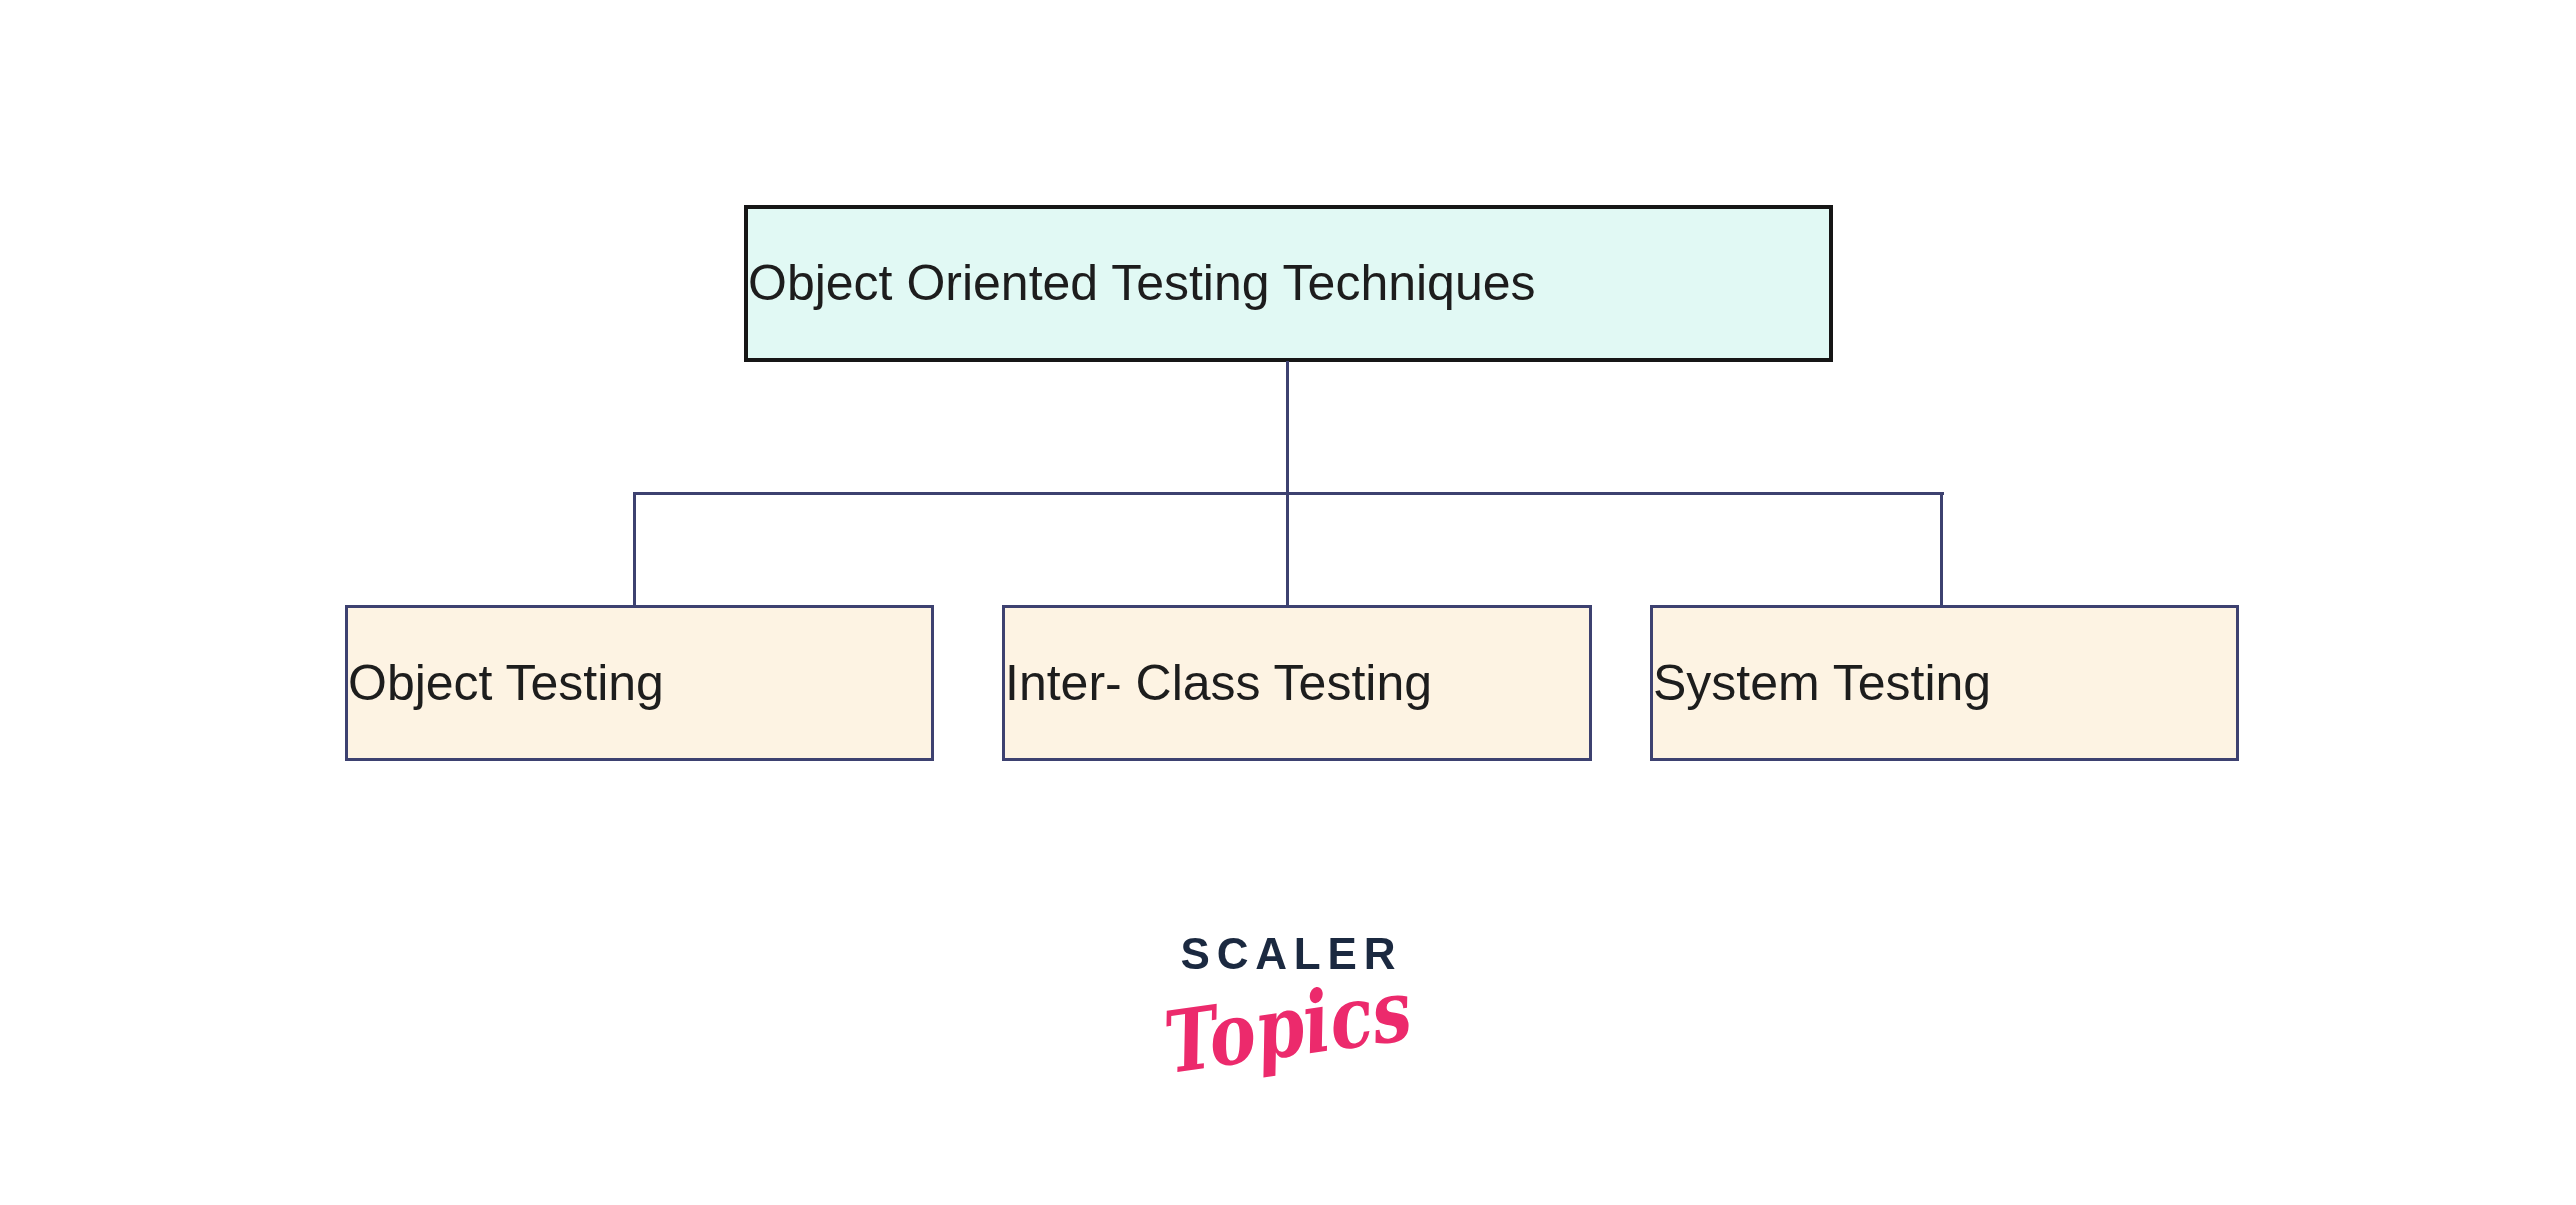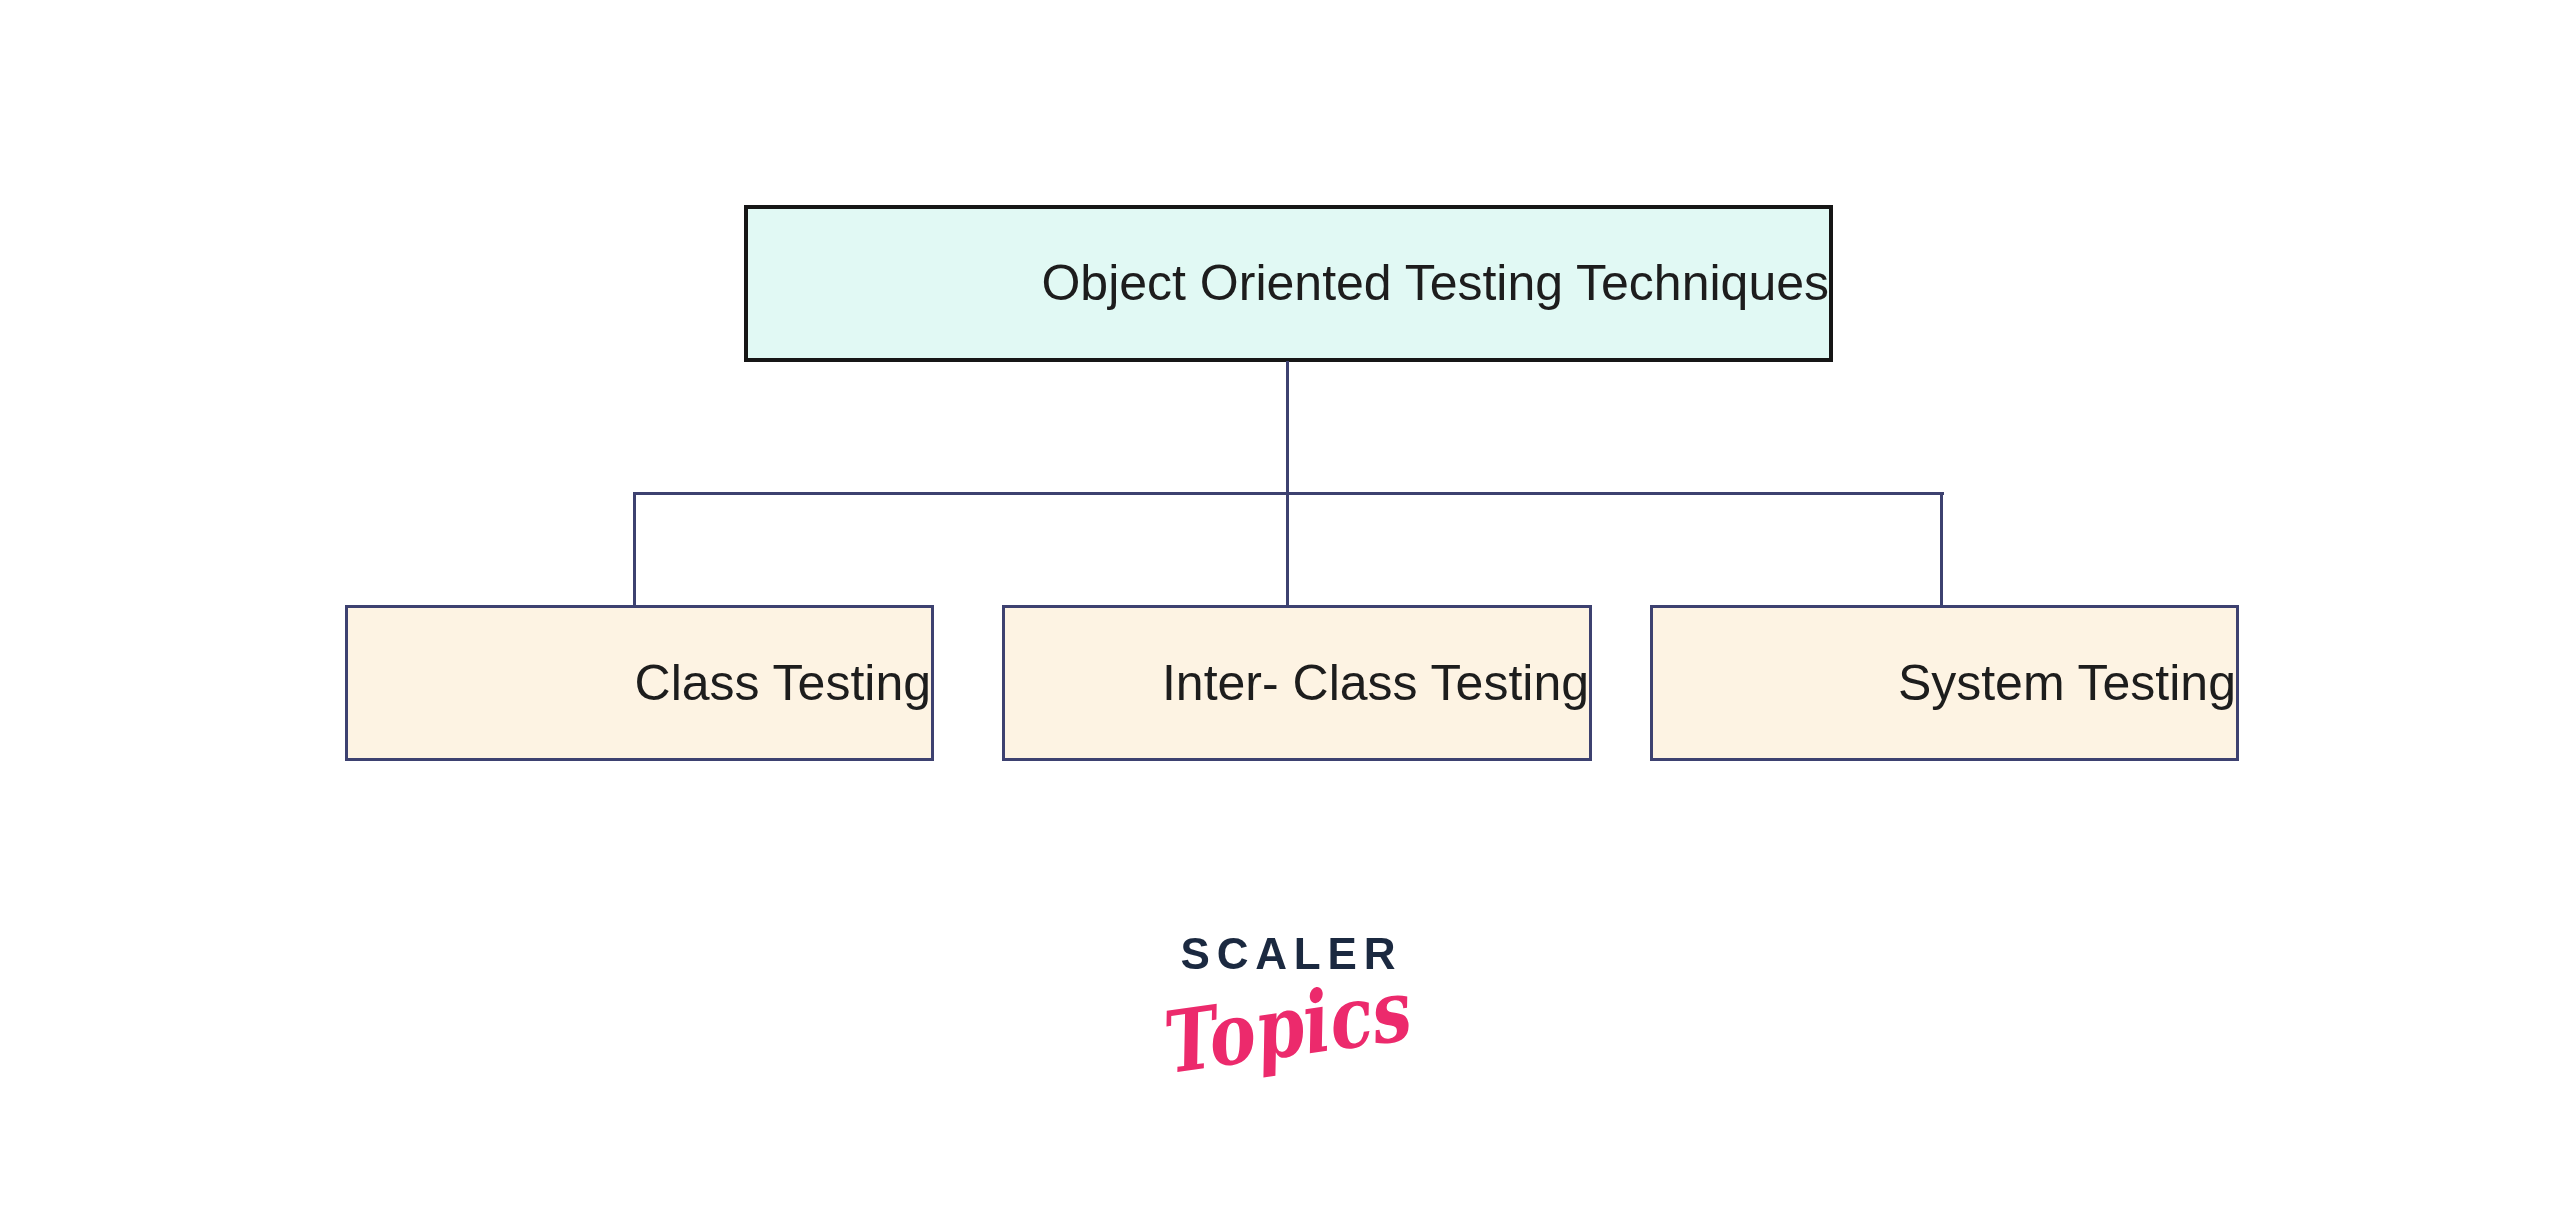--- a/index.html
+++ b/index.html
@@ -13,21 +13,21 @@
     --brand-navy:#1b2940;
     --brand-pink:#ec2a6c;
   }
   *{margin:0;padding:0;box-sizing:border-box;}
   html,body{width:2576px;height:1205px;background:var(--canvas-bg);
     font-family:"Liberation Sans",sans-serif;overflow:hidden;}
   .stage{position:relative;width:2576px;height:1205px;background:var(--canvas-bg);}
 
   .node{
     position:absolute;
-    display:flex;align-items:center;justify-content:flex-end;
+    display:flex;align-items:center;justify-content:flex-start;
     font-size:50px;color:var(--box-text);
     text-align:center;line-height:1.1;
   }
   .node.root{
     left:744px;top:205px;width:1089px;height:157px;
     background:var(--root-fill);
     border:4.5px solid var(--root-border);
   }
   .node.child{
     background:var(--child-fill);
@@ -76,21 +76,21 @@
     <span>Object Oriented Testing Techniques</span>
   </div>
 
   <div class="line v trunk"></div>
   <div class="line h rail"></div>
   <div class="line v drop-left"></div>
   <div class="line v drop-mid"></div>
   <div class="line v drop-right"></div>
 
   <div class="node child c0">
-    <span>Class Testing</span>
+    <span>Object Testing</span>
   </div>
   <div class="node child c2">
     <span>System Testing</span>
   </div>
   <div class="node child c1">
     <span>Inter- Class Testing</span>
   </div>
 
   <div class="logo">
     <div class="brand">SCALER</div>

